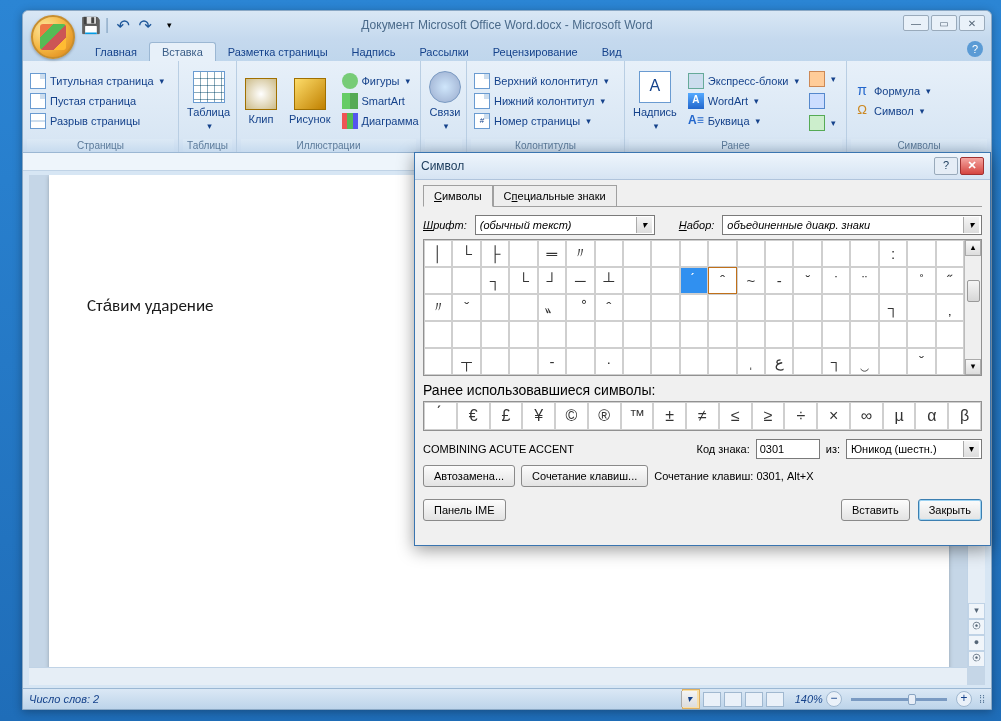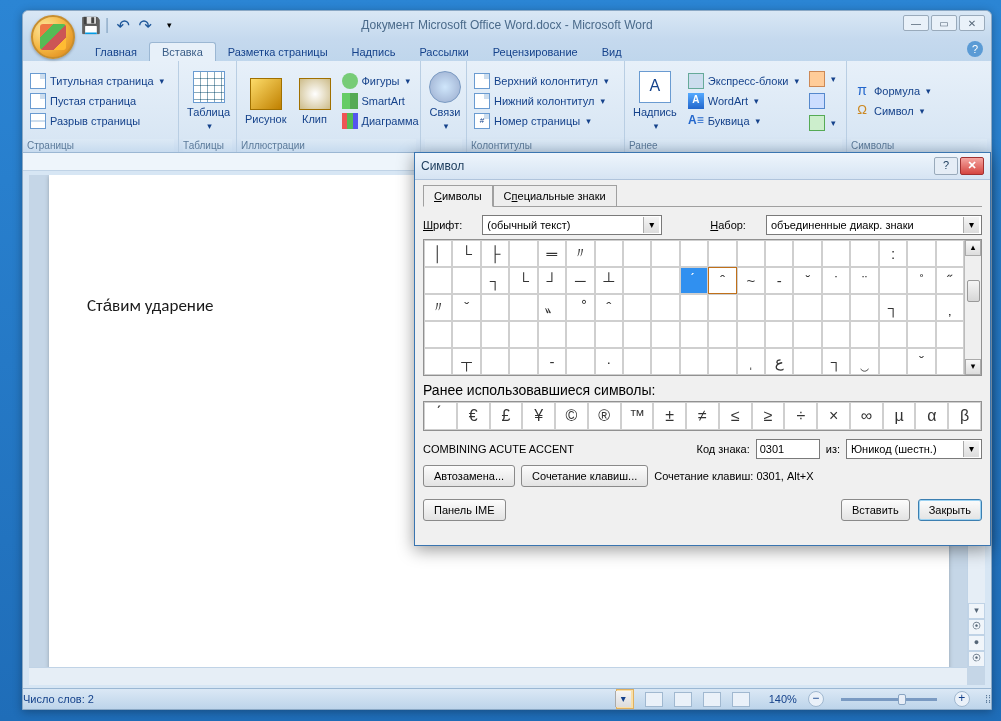--- a/index.html
+++ b/index.html
@@ -21,61 +21,61 @@
 
 .tabrow { height: 22px; display: flex; align-items: flex-end; padding-left: 60px; background: linear-gradient(to bottom,#c5d9ee,#bfd6ec); position: relative; }
 .tab { padding: 3px 12px; font-size: 11px; color: #15428b; cursor: default; }
 .tab.active { background: #e7f0f9; border: 1px solid #9bb7d3; border-bottom: none; border-radius: 3px 3px 0 0; color: #3b5e88; text-align: center; }
 .help-ico { position: absolute; right: 8px; top: 2px; width: 16px; height: 16px; background: #5b9bd5; border-radius: 50%; color: white; font-size: 11px; text-align: center; line-height: 16px; }
 
 
 .ribbon { height: 92px; background: linear-gradient(to bottom,#e7f0f9 0,#d8e6f4 85%,#c5d9ee 100%); display: flex; border-bottom: 1px solid #9bb7d3; }
 .rgroup { border-right: 1px solid #b9cee3; padding: 2px 4px 0; display: flex; flex-direction: column; }
 .rgroup-body { flex: 1; display: flex; gap: 4px; }
-.rgroup-label { font-size: 10px; color: #5b7a9a; padding: 1px 0; background: linear-gradient(to bottom,#dce9f5,#c7dbef); border-radius: 0 0 2px 2px; }
+.rgroup-label { text-align: center; font-size: 10px; color: #5b7a9a; padding: 1px 0; background: linear-gradient(to bottom,#dce9f5,#c7dbef); border-radius: 0 0 2px 2px; }
 .vstack { display: flex; flex-direction: column; gap: 2px; justify-content: center; }
 .rbut { display: flex; align-items: center; gap: 4px; font-size: 11px; color: #15428b; padding: 1px 3px; white-space: nowrap; }
 .rbut .ico { width: 16px; height: 16px; display: inline-block; }
 .bigbtn { display: flex; flex-direction: column; align-items: center; justify-content: center; gap: 3px; font-size: 11px; color: #15428b; padding: 2px 4px; }
 .bigbtn .ico { width: 32px; height: 32px; }
 .dd { font-size: 9px; margin-left: 2px; }
 
 .ico-page { background: white; border: 1px solid #6a9bd1; position: relative; }
 .ico-page::after { content: ""; position: absolute; right: 0; top: 0; width: 5px; height: 5px; background: #cde; }
 
 
 .ruler { height: 18px; background: #eef5fb; border-bottom: 1px solid #c0d3e6; }
 .docarea { position: absolute; left: 6px; top: 164px; right: 6px; bottom: 24px; background: #c5d6e7; overflow: hidden; }
 .page { position: absolute; left: 20px; top: 0; width: 900px; height: 660px; background: white; box-shadow: 0 1px 4px rgba(0,0,0,0.25); padding: 120px 0 0 38px; }
 .page-text { font-size: 17px; color: #1a1a1a; font-family: Calibri, sans-serif; }
 .vscroll { position: absolute; right: 0; top: 0; width: 18px; bottom: 18px; background: #e6eef6; border-left: 1px solid #c0d3e6; }
 .hscroll { position: absolute; left: 0; right: 18px; bottom: 0; height: 18px; background: #e6eef6; border-top: 1px solid #c0d3e6; }
 .upbtn, .dnbtn { height: 16px; border: 1px solid #c0d3e6; background: #f0f5fa; text-align: center; line-height: 12px; font-size: 9px; color: #567; }
 .navbtns { position: absolute; bottom: 0; left: 0; right: 0; }
 
-.statusbar { position: absolute; bottom: 0; left: 0; right: 0; height: 21px; background: linear-gradient(to bottom,#dbe8f5,#bdd4ea); border-top: 1px solid #9bb7d3; display: flex; align-items: center; font-size: 11px; color: #15428b; padding: 0 0; }
-.sb-right { margin-left: auto; display: flex; align-items: center; gap: 11px; }
+.statusbar { position: absolute; bottom: 0; left: 0; right: 0; height: 21px; background: linear-gradient(to bottom,#dbe8f5,#bdd4ea); border-top: 1px solid #9bb7d3; display: flex; align-items: center; font-size: 11px; color: #15428b; padding: 0 6px; font-style: italic; }
+.sb-right { margin-left: auto; display: flex; align-items: center; gap: 3px; }
 .vwbtn { width: 18px; height: 15px; border: 1px solid #a0b8d0; background: #eaf1f9; }
 .vwbtn.sel { background: #f8dfa8; border-color: #e0b060; }
 .slider-track { width: 96px; height: 3px; background: #7a9ac2; margin: 0 6px; position: relative; }
 .slider-thumb { position: absolute; left: 60%; top: -4px; width: 8px; height: 11px; background: #e8eef7; border: 1px solid #88a4c2; border-radius: 2px; }
 .zbtn { width: 16px; height: 16px; border: 1px solid #a0b8d0; border-radius: 8px; text-align: center; line-height: 12px; font-size: 12px; background: #eaf1f9; }
 
 
 .dialog { position: absolute; left: 414px; top: 152px; width: 577px; height: 394px; background: #f0f0f0; border: 1px solid #3a75b0; box-shadow: 0 4px 16px rgba(0,0,0,0.4); }
 .dlg-title { height: 27px; background: linear-gradient(to bottom,#eef5fc,#d6e4f3); display: flex; align-items: center; padding: 0 6px; font-size: 12px; color: #1a3a5a; border-bottom: 1px solid #b0c4dc; }
 .dlg-btns { margin-left: auto; display: flex; gap: 2px; }
 .dlg-help, .dlg-close { width: 24px; height: 18px; text-align: center; font-size: 11px; border: 1px solid #9ab; background: #e5edf6; border-radius: 2px; line-height: 15px; }
 .dlg-close { background: linear-gradient(to bottom,#f5a5a0,#d54540); color: white; border-color: #a03030; font-weight: bold; }
 .dlg-body { padding: 4px 8px 8px; }
 .dlg-tabs { display: flex; border-bottom: 1px solid #a0a0a0; margin-bottom: 8px; }
 .dlg-tab { padding: 4px 10px; font-size: 11px; border: 1px solid #a0a0a0; background: #eee; position: relative; top: 1px; }
 .dlg-tab.active { background: #f0f0f0; border-bottom: 1px solid #f0f0f0; }
 .dlg-tab .ul { text-decoration: underline; }
-.formrow { display: flex; align-items: center; gap: 20px; font-size: 11px; margin-bottom: 4px; }
+.formrow { display: flex; align-items: center; gap: 8px; font-size: 11px; margin-bottom: 4px; font-style: italic; }
 .formrow .lbl .ul { text-decoration: underline; }
 .sel { flex: 1; height: 20px; border: 1px solid #7a7a7a; background: white; display: flex; align-items: center; padding: 0 4px; font-size: 11px; position: relative; }
 .sel::after { content: "▾"; position: absolute; right: 2px; top: 1px; width: 15px; height: 16px; background: linear-gradient(to bottom,#f5f5f5,#ddd); border-left: 1px solid #aaa; text-align: center; font-size: 10px; line-height: 16px; }
 
 .symgrid-wrap { border: 1px solid #919191; display: flex; }
 .symgrid { flex: 1; }
 .symrow { display: flex; }
 .symcell { flex: 1; height: 27px; border: 1px solid #cfcfcf; display: flex; align-items: center; justify-content: center; font-size: 15px; background: white; color: #333; }
 .symcell.sel-cell { background: #3090f0; color: white; }
 .symcell.sel-outline { outline: 1px solid #c0701a; outline-offset: -1px; }
@@ -155,26 +155,26 @@
         <span class="ico" style="background:repeating-linear-gradient(#fff 0 6px,#8ab 6px 7px),repeating-linear-gradient(90deg,#fff 0 6px,#8ab 6px 7px);background-blend-mode:multiply;border:1px solid #6a9bd1"></span>
         <span>Таблица</span>
             <span class="dd">▾</span>
       </div>
         </div>
       <div class="rgroup-label">Таблицы</div>
     </div>
     <div class="rgroup" style="width:184px">
       <div class="rgroup-body">
         <div class="bigbtn">
+            <span class="ico" style="background:radial-gradient(#fff,#cb8);border:1px solid #a07000"></span>
+            <span>Клип</span>
+          </div>
+        <div class="bigbtn">
             <span class="ico" style="background:linear-gradient(135deg,#fddc6a,#c08000);border:1px solid #a07000"></span>
             <span>Рисунок</span>
-          </div>
-        <div class="bigbtn">
-            <span class="ico" style="background:radial-gradient(#fff,#cb8);border:1px solid #a07000"></span>
-            <span>Клип</span>
           </div>
         <div class="vstack">
           <div class="rbut">
               <span class="ico" style="background:#7c7;border-radius:50%"></span>
               <span>Фигуры</span>
               <span class="dd">▾</span>
             </div>
           <div class="rbut">
               <span class="ico" style="background:linear-gradient(90deg,#6c6 50%,#5a5 50%)"></span>
               <span>SmartArt</span>

